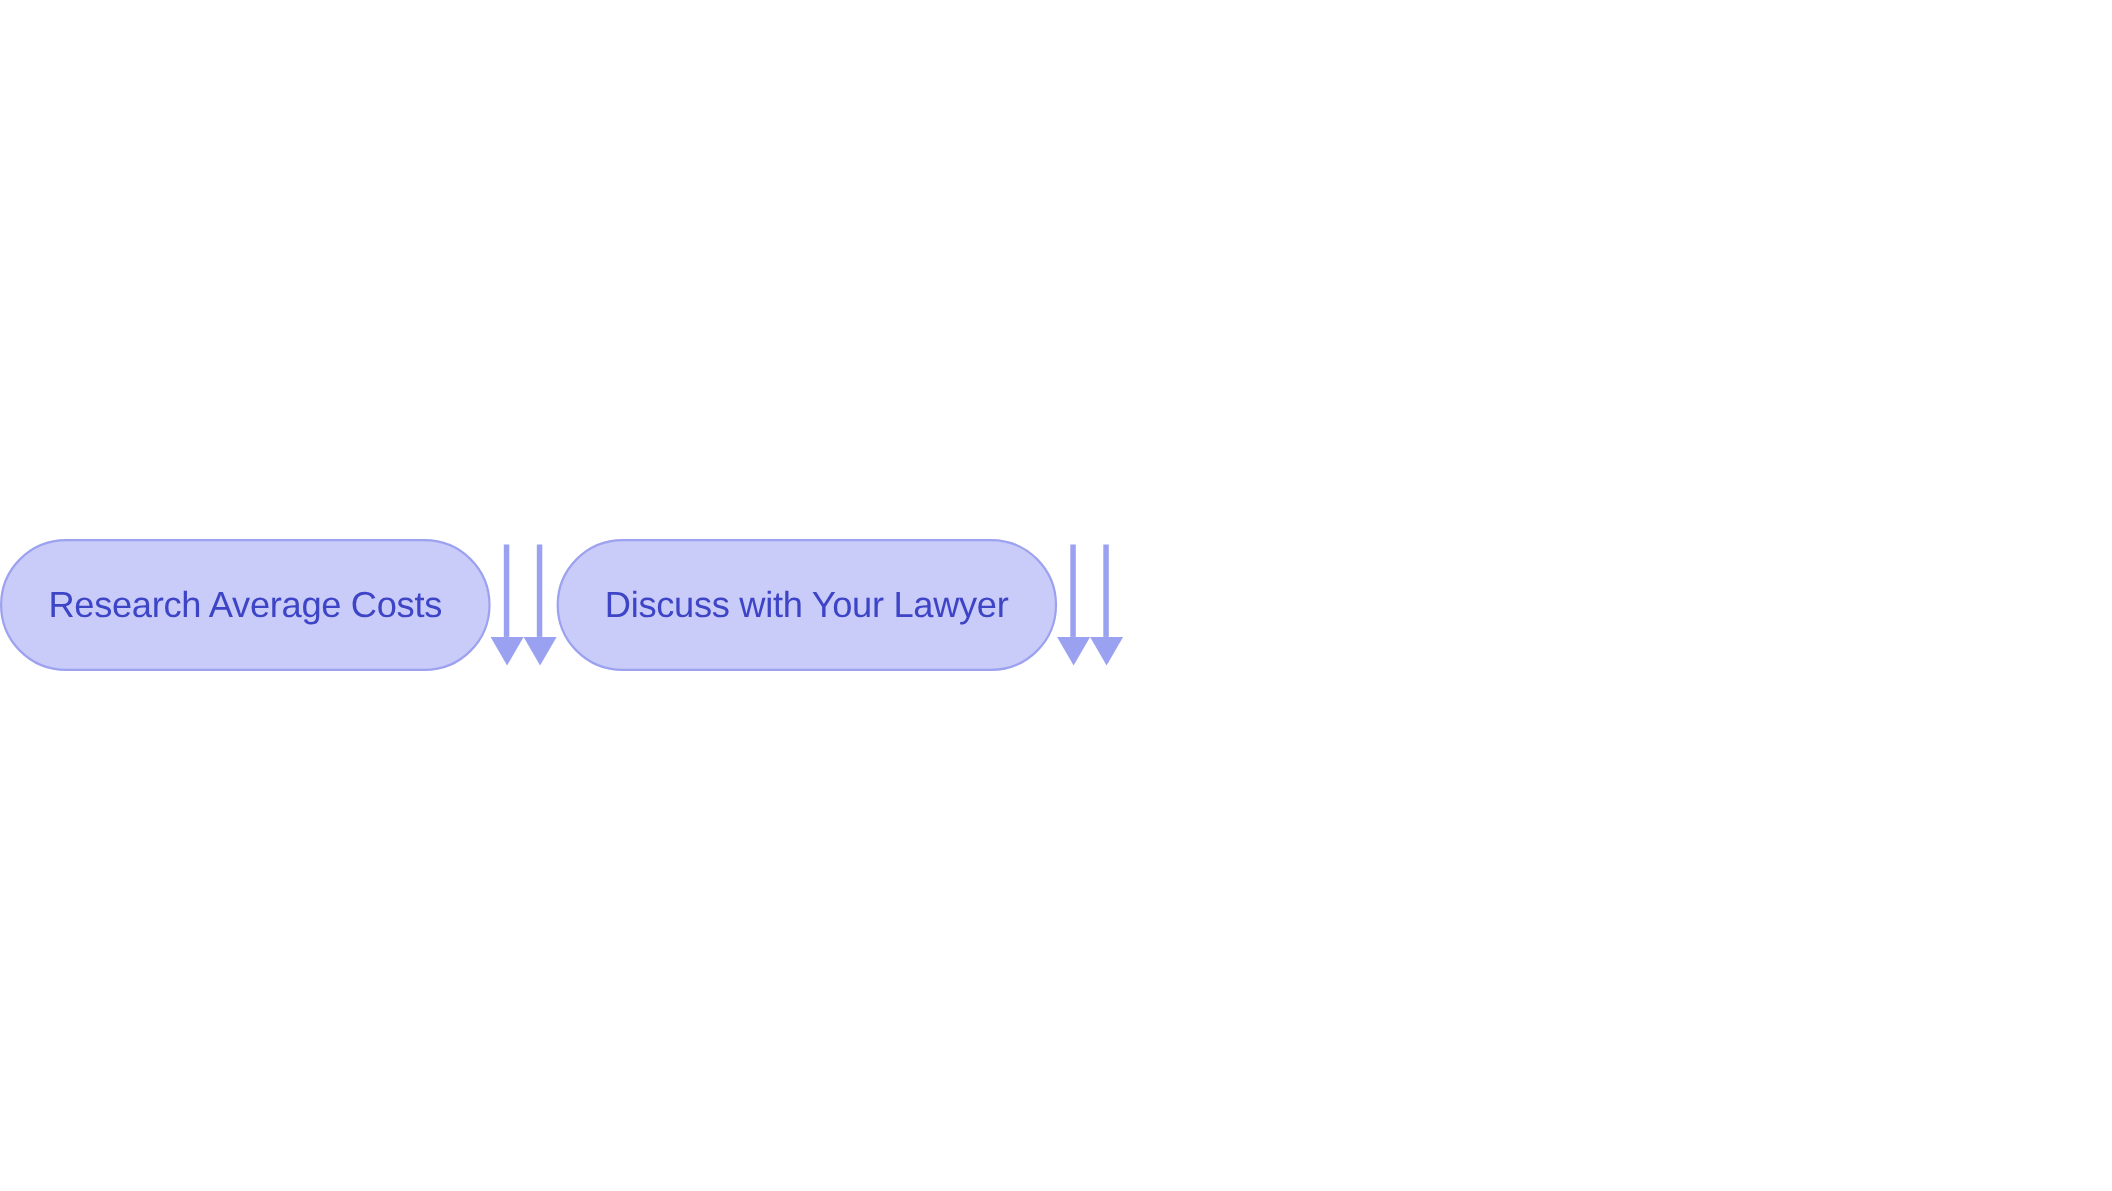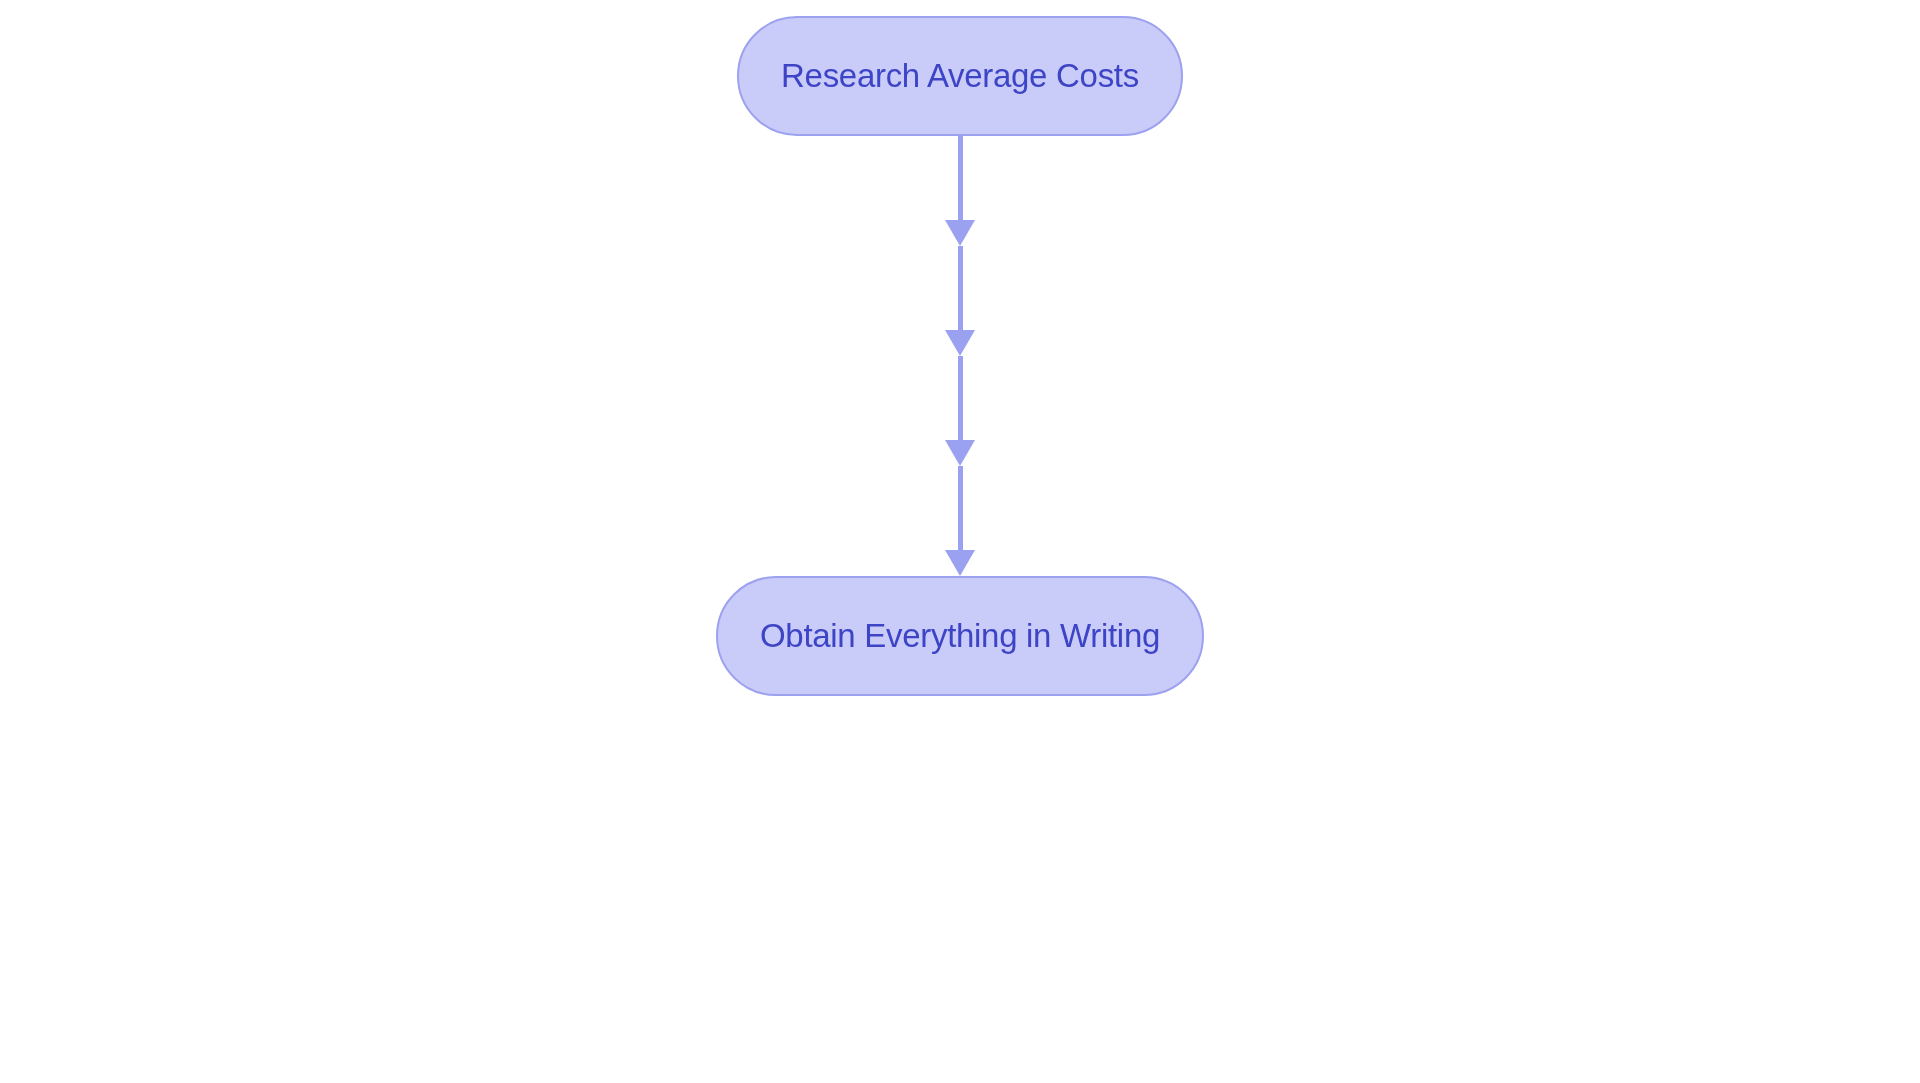--- a/index.html
+++ b/index.html
@@ -15,21 +15,21 @@
     height: 1083px;
     background: var(--bg);
     font-family: "Liberation Sans", "DejaVu Sans", sans-serif;
     overflow: hidden;
   }
   .flowchart {
     width: 100%;
     height: 100%;
     padding-top: 16px;
     display: flex;
-    flex-direction: column;
+    flex-direction: row;
     align-items: center;
   }
   .flow-node {
     height: 120px;
     min-height: 120px;
     padding: 0 42px;
     border-radius: 60px;
     background: var(--node-fill);
     border: 2px solid var(--node-border);
     color: var(--node-text);
@@ -73,29 +73,29 @@
     <div class="stem"></div>
     <div class="head"></div>
   </div>
 
 
   <div class="flow-arrow">
     <div class="stem"></div>
     <div class="head"></div>
   </div>
 
+  <div class="flow-node">
+    <span>Discuss with Your Lawyer</span>
+  </div>
 
   <div class="flow-arrow">
     <div class="stem"></div>
     <div class="head"></div>
   </div>
 
 
   <div class="flow-arrow">
     <div class="stem"></div>
     <div class="head"></div>
   </div>
 
-  <div class="flow-node">
-    <span>Obtain Everything in Writing</span>
-  </div>
 
 </div>
 
 </body></html>

